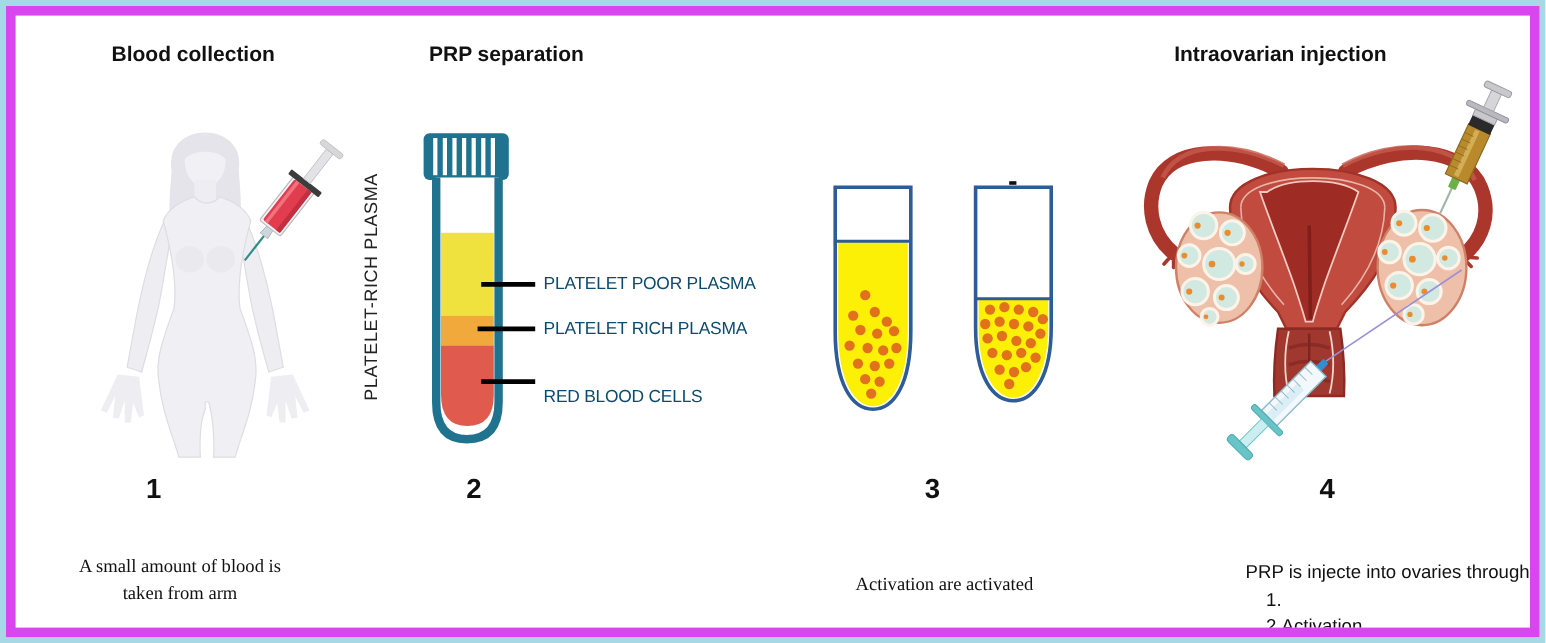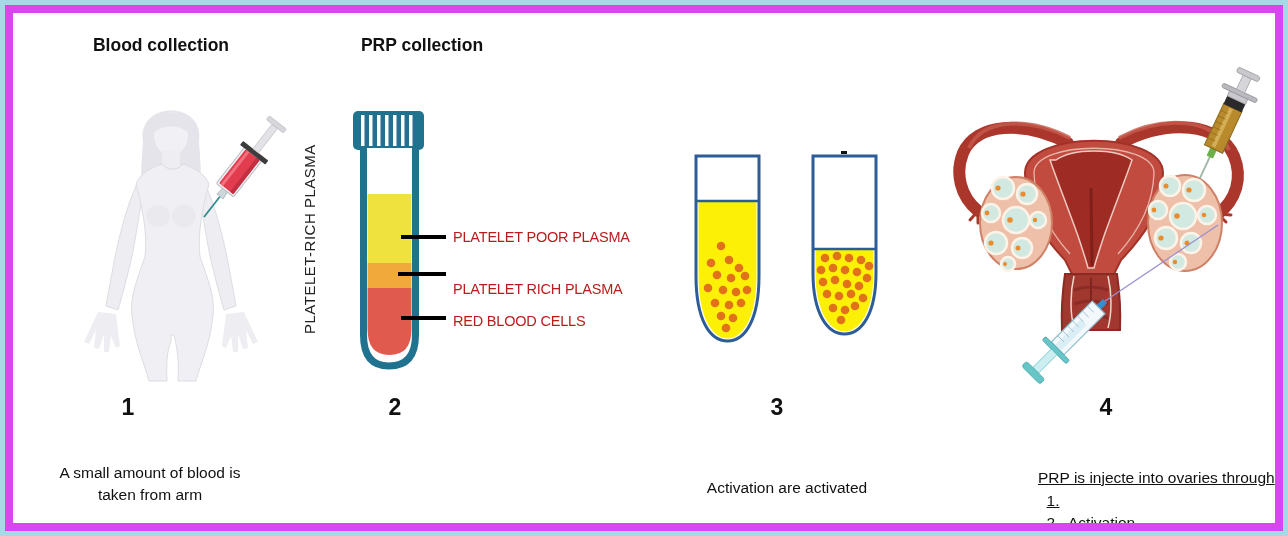--- a/index.html
+++ b/index.html
@@ -6,39 +6,40 @@
   .stage{position:relative;width:1288px;height:536px;font-family:"Liberation Sans",sans-serif;
          background:#a7d8e6;box-sizing:border-box;padding:5px;}
   .inner{position:relative;width:100%;height:100%;box-sizing:border-box;
          border:8px solid #d946ef;background:#ffffff;overflow:hidden;}
   .abs{position:absolute;}
   .step-title{position:absolute;top:22px;transform:translateX(-50%);
               font-size:17.5px;font-weight:bold;color:#111;white-space:nowrap;}
   .step-number{position:absolute;top:381px;transform:translateX(-50%);
                font-size:23px;font-weight:bold;color:#111;}
   .caption{position:absolute;font-size:15.5px;color:#111;line-height:22px;
-           white-space:pre-line;text-align:center;transform:translateX(-50%);}
+           white-space:pre-line;text-align:center;transform:translateX(-50%);font-family:Liberation Serif, serif;}
   .caption-left{position:absolute;font-size:15.5px;color:#111;line-height:22.5px;
-                text-align:center;white-space:nowrap;text-decoration:underline;}
+                text-align:right;white-space:nowrap;}
   .method-row{display:flex;}
   .method-num{width:30px;flex:0 0 30px;}
-  .layer-label{position:absolute;font-size:14.5px;color:#b91c1c;letter-spacing:-0.2px;white-space:nowrap;}
+  .layer-label{position:absolute;font-size:14.5px;color:#0c4a6e;letter-spacing:-0.2px;white-space:nowrap;}
   .side-label{position:absolute;left:288px;top:128px;height:196px;width:24px;
               writing-mode:vertical-rl;transform:rotate(180deg);
               font-size:15px;color:#222;letter-spacing:0.5px;text-align:center;white-space:nowrap;}
   svg{display:block;overflow:visible;}
 </style>
 </head>
 <body>
 
 <div class="stage">
  <div class="inner">
 
   <div class="step-title" style="left:148px">Blood collection</div>
-  <div class="step-title" style="left:409px">PRP collection</div>
+  <div class="step-title" style="left:409px">PRP separation</div>
+  <div class="step-title" style="left:1054px">Intraovarian injection</div>
 
   <svg class="abs" style="left:38px;top:81px" width="240" height="290" viewBox="0 0 240 290">
 
     <path d="M92,48 C85,6 155,6 148,48 C150,75 152,95 144,110 C137,104 133,98 132,90 L108,90 C107,98 103,104 96,110 C88,95 90,75 92,48 Z" fill="#e4e4ea"></path>
 
     <ellipse cx="120" cy="40" rx="17" ry="22" fill="#f1f1f5"></ellipse>
 
     <path d="M102,26 C108,16 132,16 138,26 C139,32 139,36 138,40 C132,30 108,30 102,40 C101,36 101,32 102,26 Z" fill="#e4e4ea"></path>
 
     <path d="M111,56 L111,72 C115,76 125,76 129,72 L129,56 Z" fill="#ededf2"></path>
@@ -87,22 +88,22 @@
     <path d="M64.5,185 H108.5 V226 Q108.5,252 86.5,252 Q64.5,252 64.5,226 Z" fill="#e05a4d"></path>
 
     <g stroke="#000000" stroke-width="4">
       <line x1="98" y1="134" x2="143" y2="134"></line>
       <line x1="95" y1="171" x2="143" y2="171"></line>
       <line x1="98" y1="215" x2="143" y2="215"></line>
     </g>
   </svg>
 
   <div class="layer-label" style="left:440px;top:216px">PLATELET POOR PLASMA</div>
-  <div class="layer-label" style="left:440px;top:268px">PLATELET RICH PLASMA</div>
-  <div class="layer-label" style="left:440px;top:300px">RED BLOOD CELLS</div>
+  <div class="layer-label" style="left:440px;top:253px">PLATELET RICH PLASMA</div>
+  <div class="layer-label" style="left:440px;top:310px">RED BLOOD CELLS</div>
 
   <svg class="abs" style="left:660px;top:135px" width="230" height="210" viewBox="0 0 230 210">
 
     <g>
       <path d="M23,8 H86 V128 C86,172 72,193 54.5,193 C37,193 23,172 23,128 Z" fill="#ffffff" stroke="#2e5c96" stroke-width="3"></path>
       <path d="M25.5,53 H83.5 V128 C83.5,169 70,190.5 54.5,190.5 C39,190.5 25.5,169 25.5,128 Z" fill="#fdf007"></path>
       <line x1="23" y1="53" x2="86" y2="53" stroke="#2e5c96" stroke-width="2.5"></line>
       <g fill="#e2711c">
         <circle cx="48" cy="98" r="4.3"></circle>
             <circle cx="38" cy="115" r="4.3"></circle>

